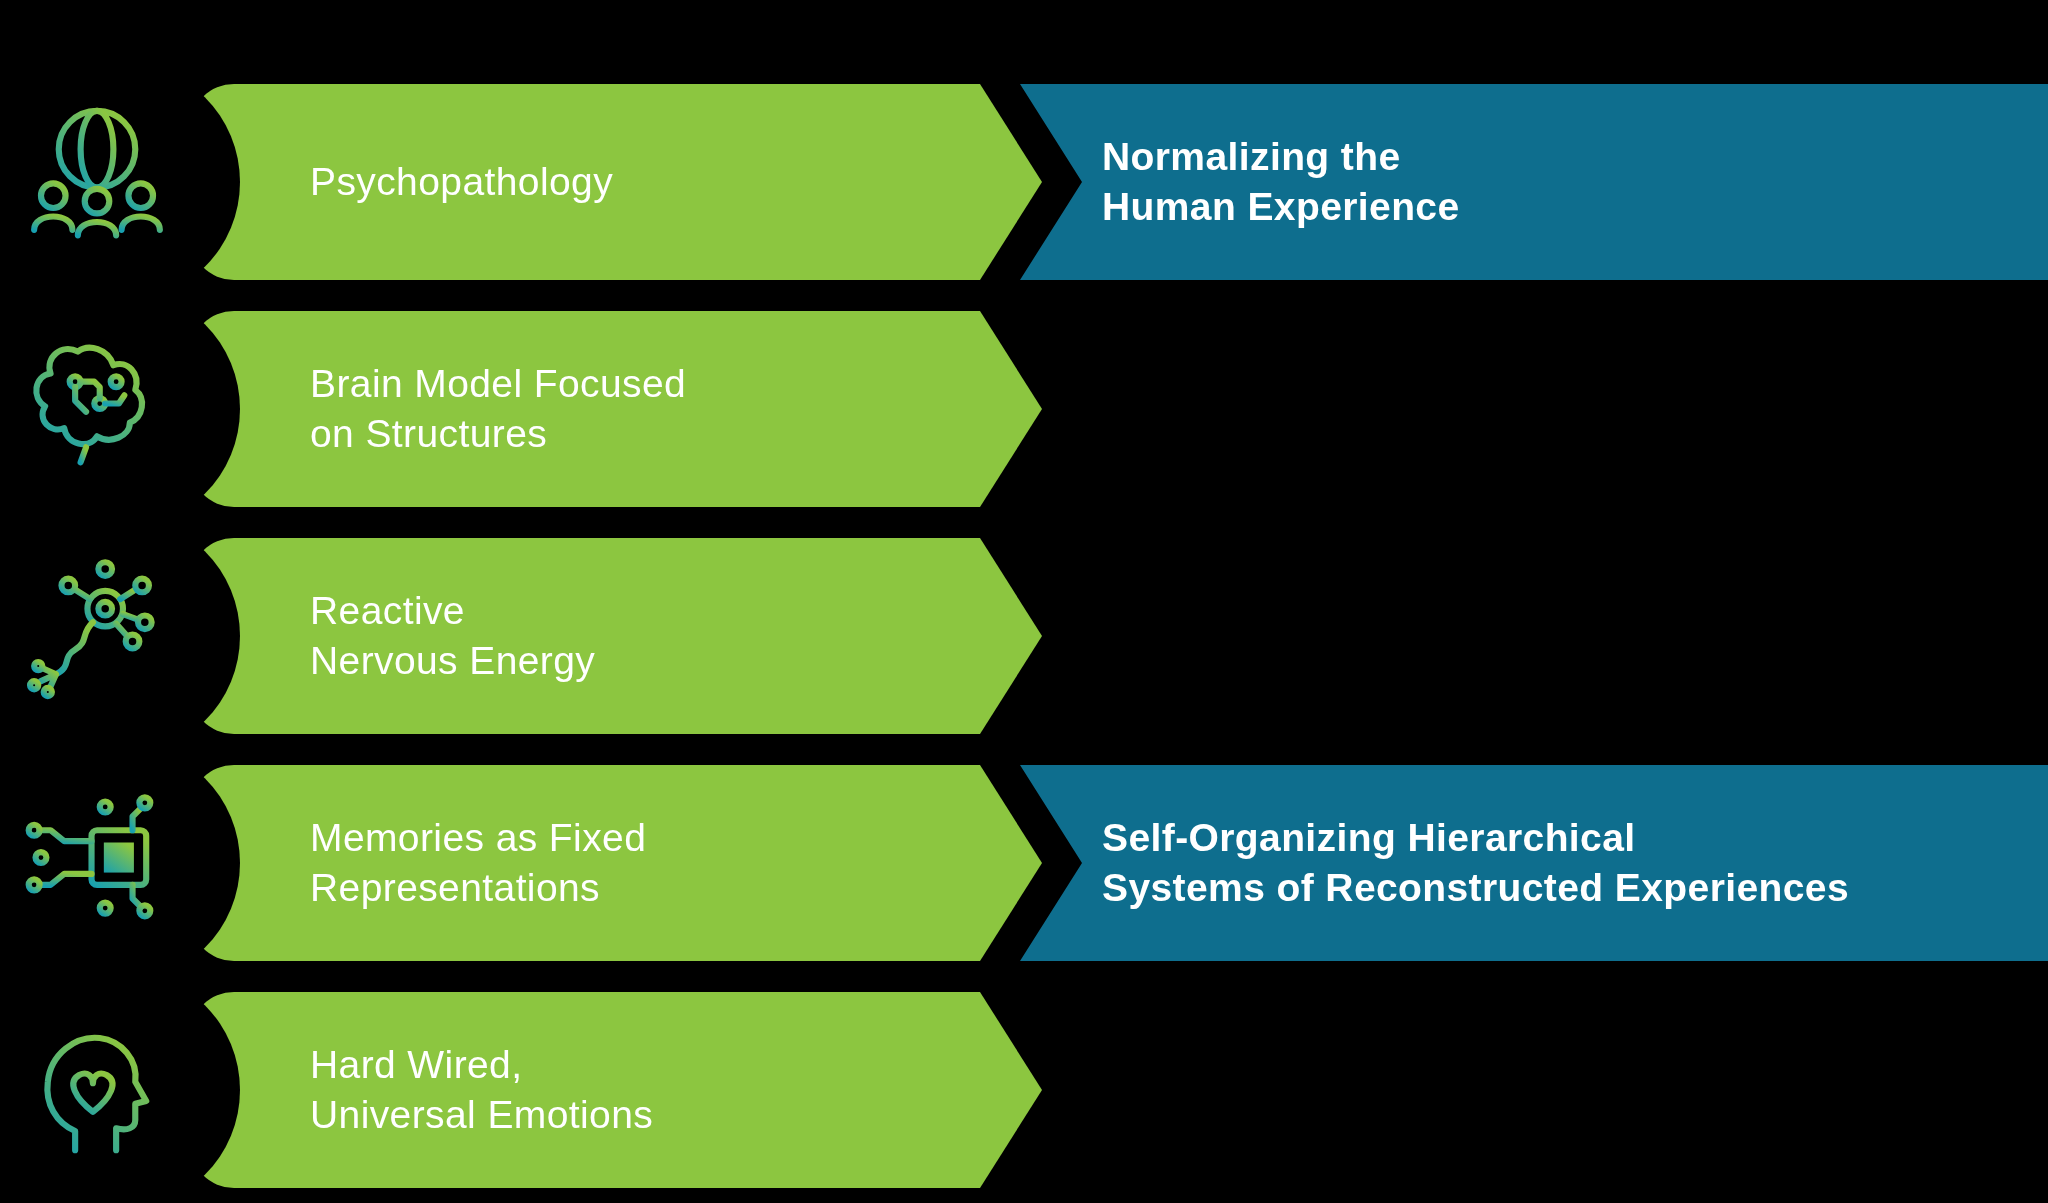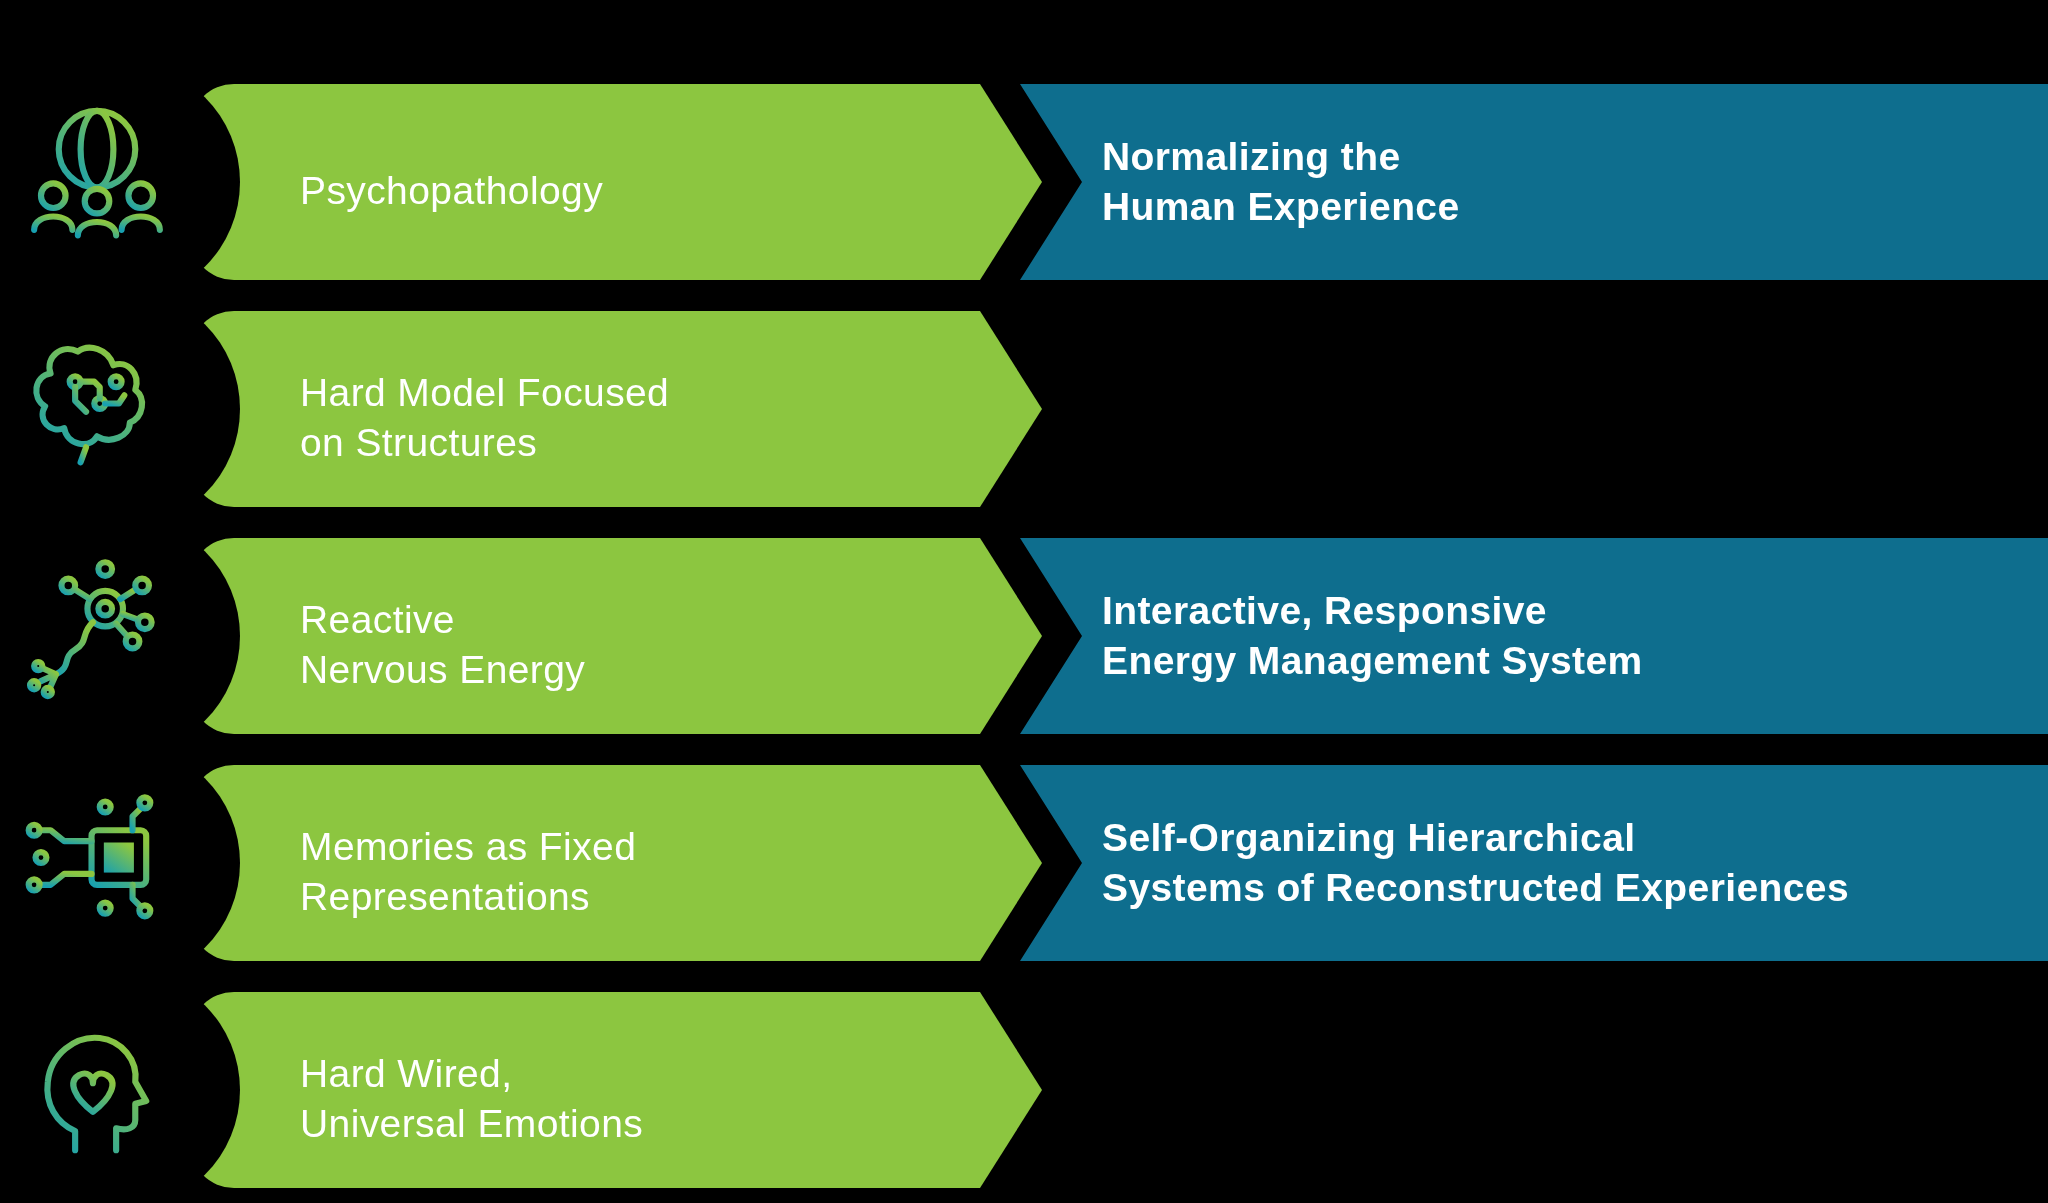--- a/index.html
+++ b/index.html
@@ -22,21 +22,21 @@
     position:absolute; top:50%; transform:translateY(-50%);
     color:var(--text,#fff);
     font-size:39px; line-height:50px; letter-spacing:0.4px;
     white-space:pre-line; z-index:2;
   }
   .banner.old {
     left:190px; width:790px;
     background:var(--green,#8cc640);
     border-radius:44px 0 0 44px;
   }
-  .banner.old .label { left:110px;margin-top:9px; }
+  .banner.old .label { left:120px; }
   .banner.old .bite {
     position:absolute; left:-190px; top:50%; margin-top:-120px;
     width:240px; height:240px; border-radius:50%;
     background:var(--bg,#000); z-index:1;
   }
   .banner.old .arrow {
     position:absolute; left:100%; top:0; bottom:0; width:62px;
     background:var(--green,#8cc640);
     clip-path:polygon(0 0, 100% 50%, 0 100%);
   }
@@ -100,21 +100,21 @@
           <circle class="iconline" cx="74" cy="40" r="4"></circle>
           <path class="iconline" d="M48,40 H58 L62,44 V52"></path>
           <path class="iconline" d="M66,56 H76 L80,50"></path>
           <path class="iconline" d="M44,44 V54 L52,62"></path>
           <path class="iconline" d="M52,88 L48,99"></path>
         </svg>
       </div>
       <div class="banner old">
         <div class="bite"></div>
         <div class="arrow"></div>
-        <div class="label">Hard Model Focused
+        <div class="label">Brain Model Focused
 on Structures</div>
       </div>
     </div>
 
     <div class="row">
       <div class="icon-wrap">
         <svg viewBox="0 0 120 120">
           <circle class="iconline" cx="66" cy="40" r="13"></circle>
           <circle class="iconline" cx="66" cy="40" r="5"></circle>
           <path class="iconline" d="M66,27 V16"></path>
@@ -132,24 +132,20 @@
           <circle class="iconline" cx="17" cy="82" r="3"></circle>
           <circle class="iconline" cx="24" cy="101" r="3"></circle>
           <circle class="iconline" cx="14" cy="96" r="3"></circle>
         </svg>
       </div>
       <div class="banner old">
         <div class="bite"></div>
         <div class="arrow"></div>
         <div class="label">Reactive
 Nervous Energy</div>
-      </div>
-      <div class="banner new">
-        <div class="label">Interactive, Responsive
-Energy Management System</div>
       </div>
     </div>
 
     <div class="row">
       <div class="icon-wrap">
         <svg viewBox="0 0 120 120">
           <rect class="iconline" x="56" y="36" width="40" height="40" rx="4"></rect>
           <rect class="iconfill" x="65" y="45" width="22" height="22"></rect>
           <path class="iconline" d="M56,44 H36 L26,36 H18"></path>
             <circle class="iconline" cx="14" cy="36" r="4"></circle>

